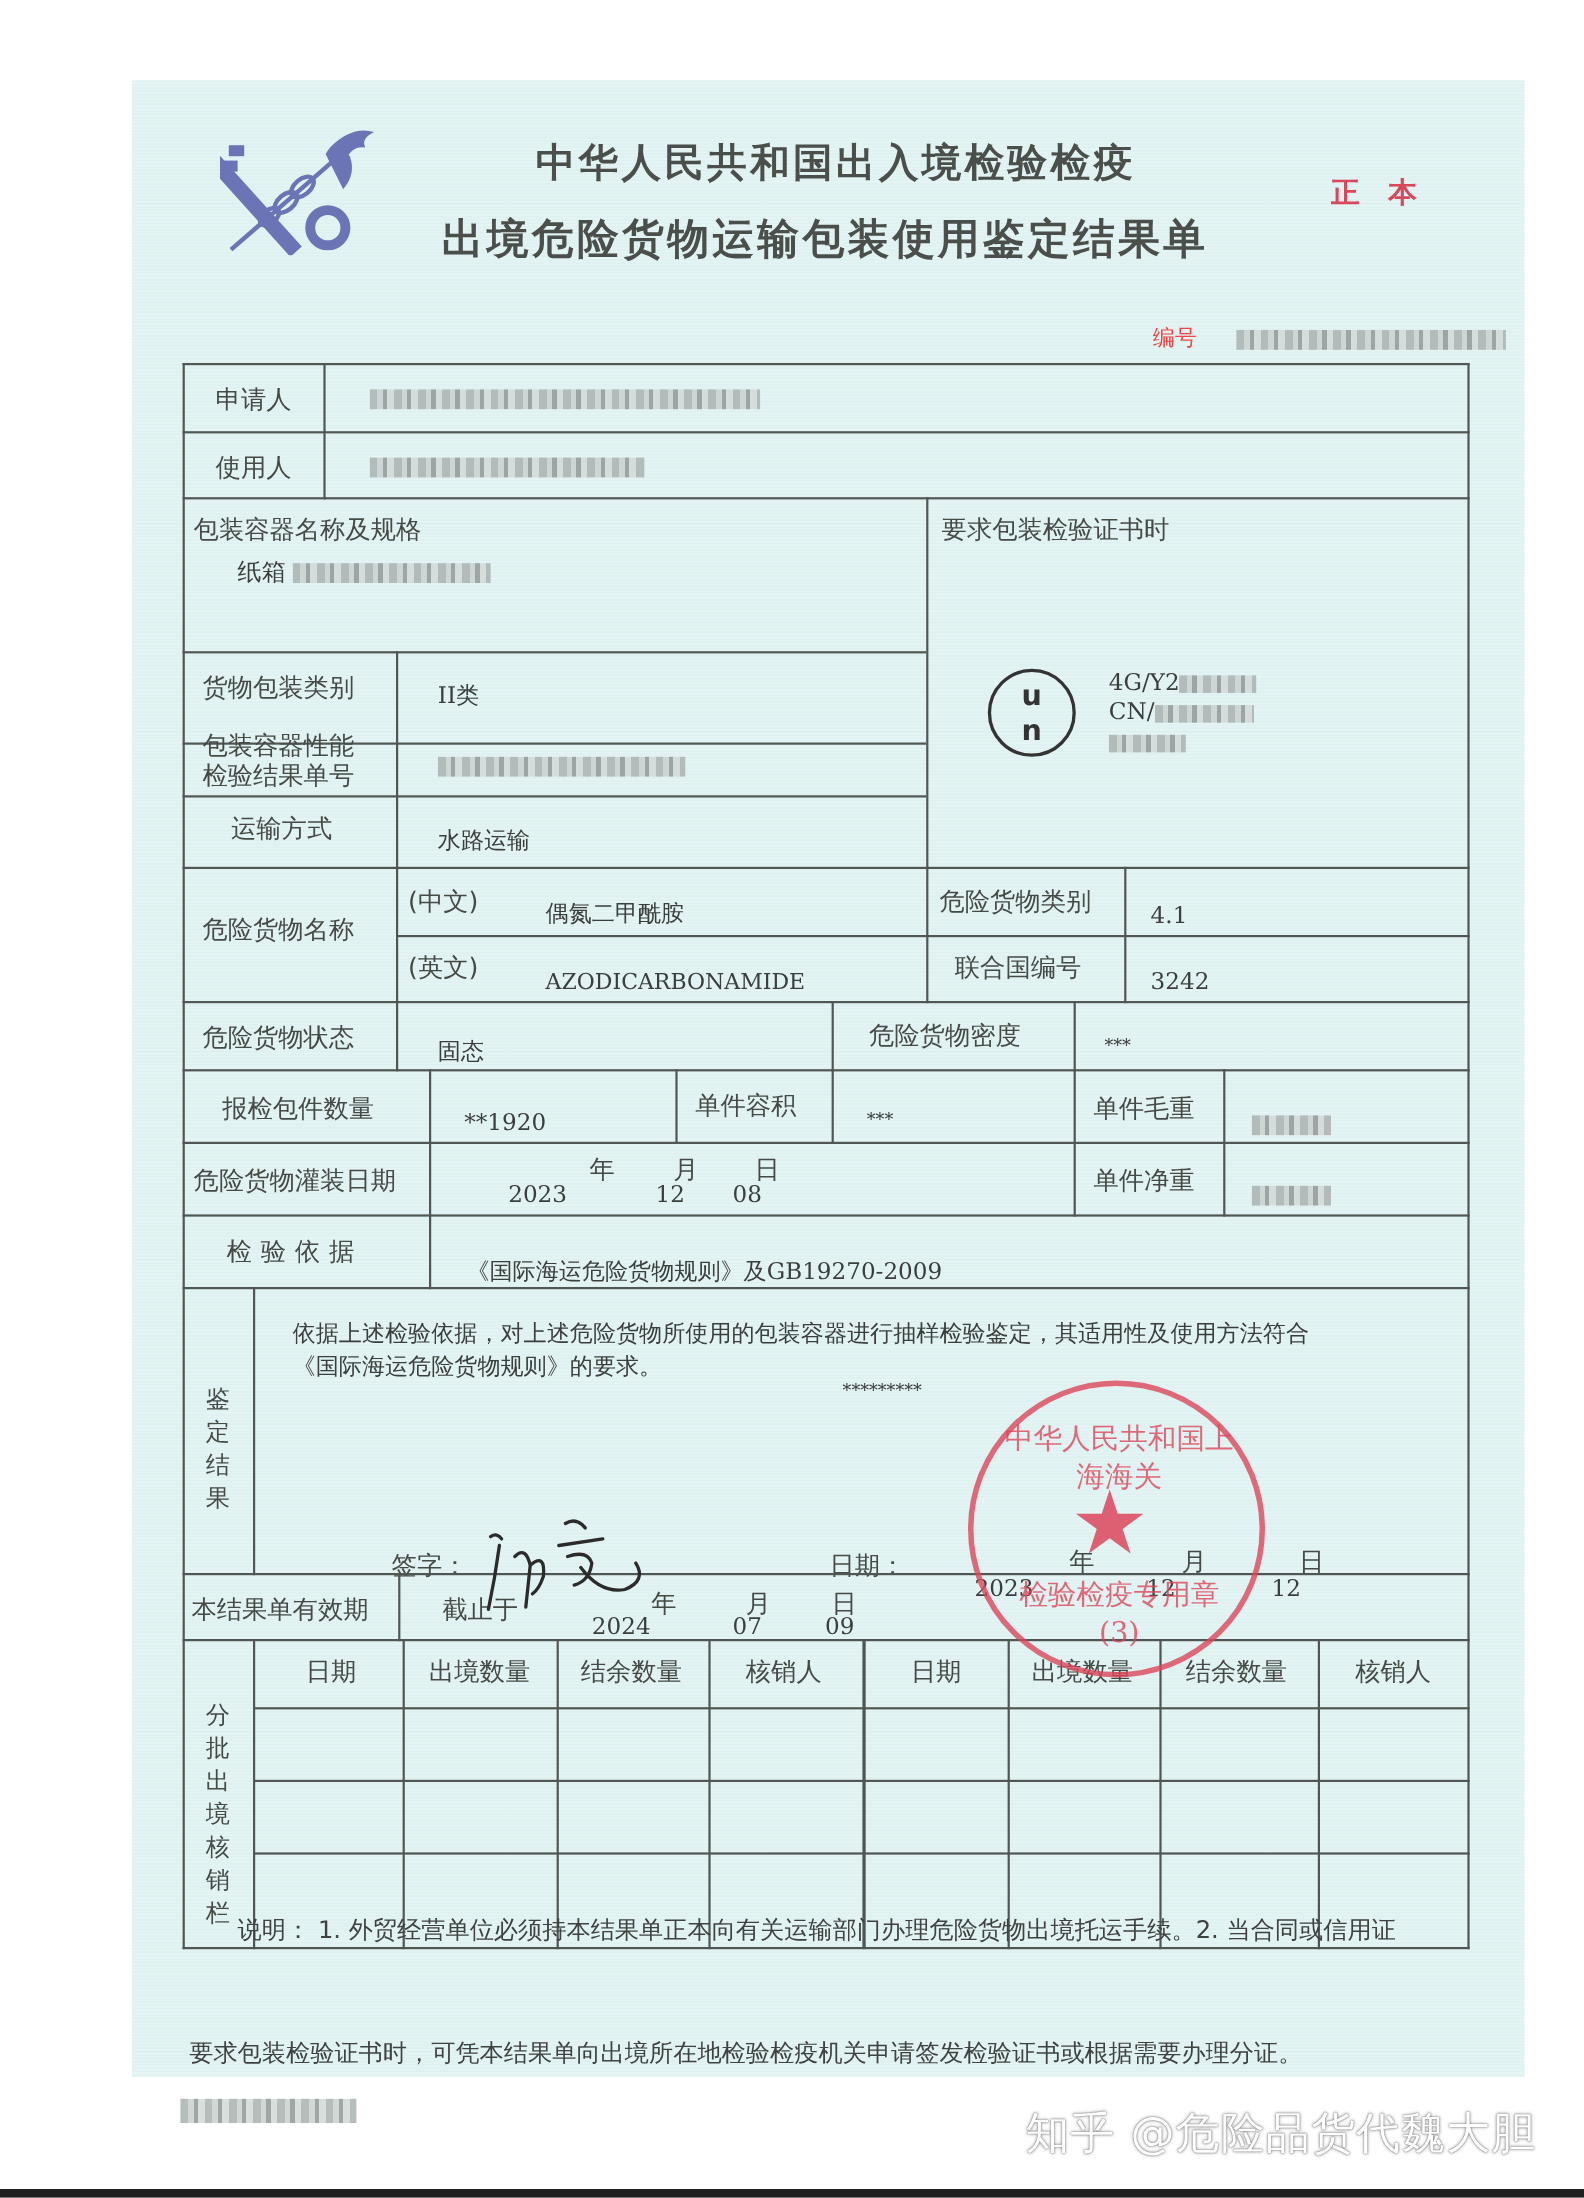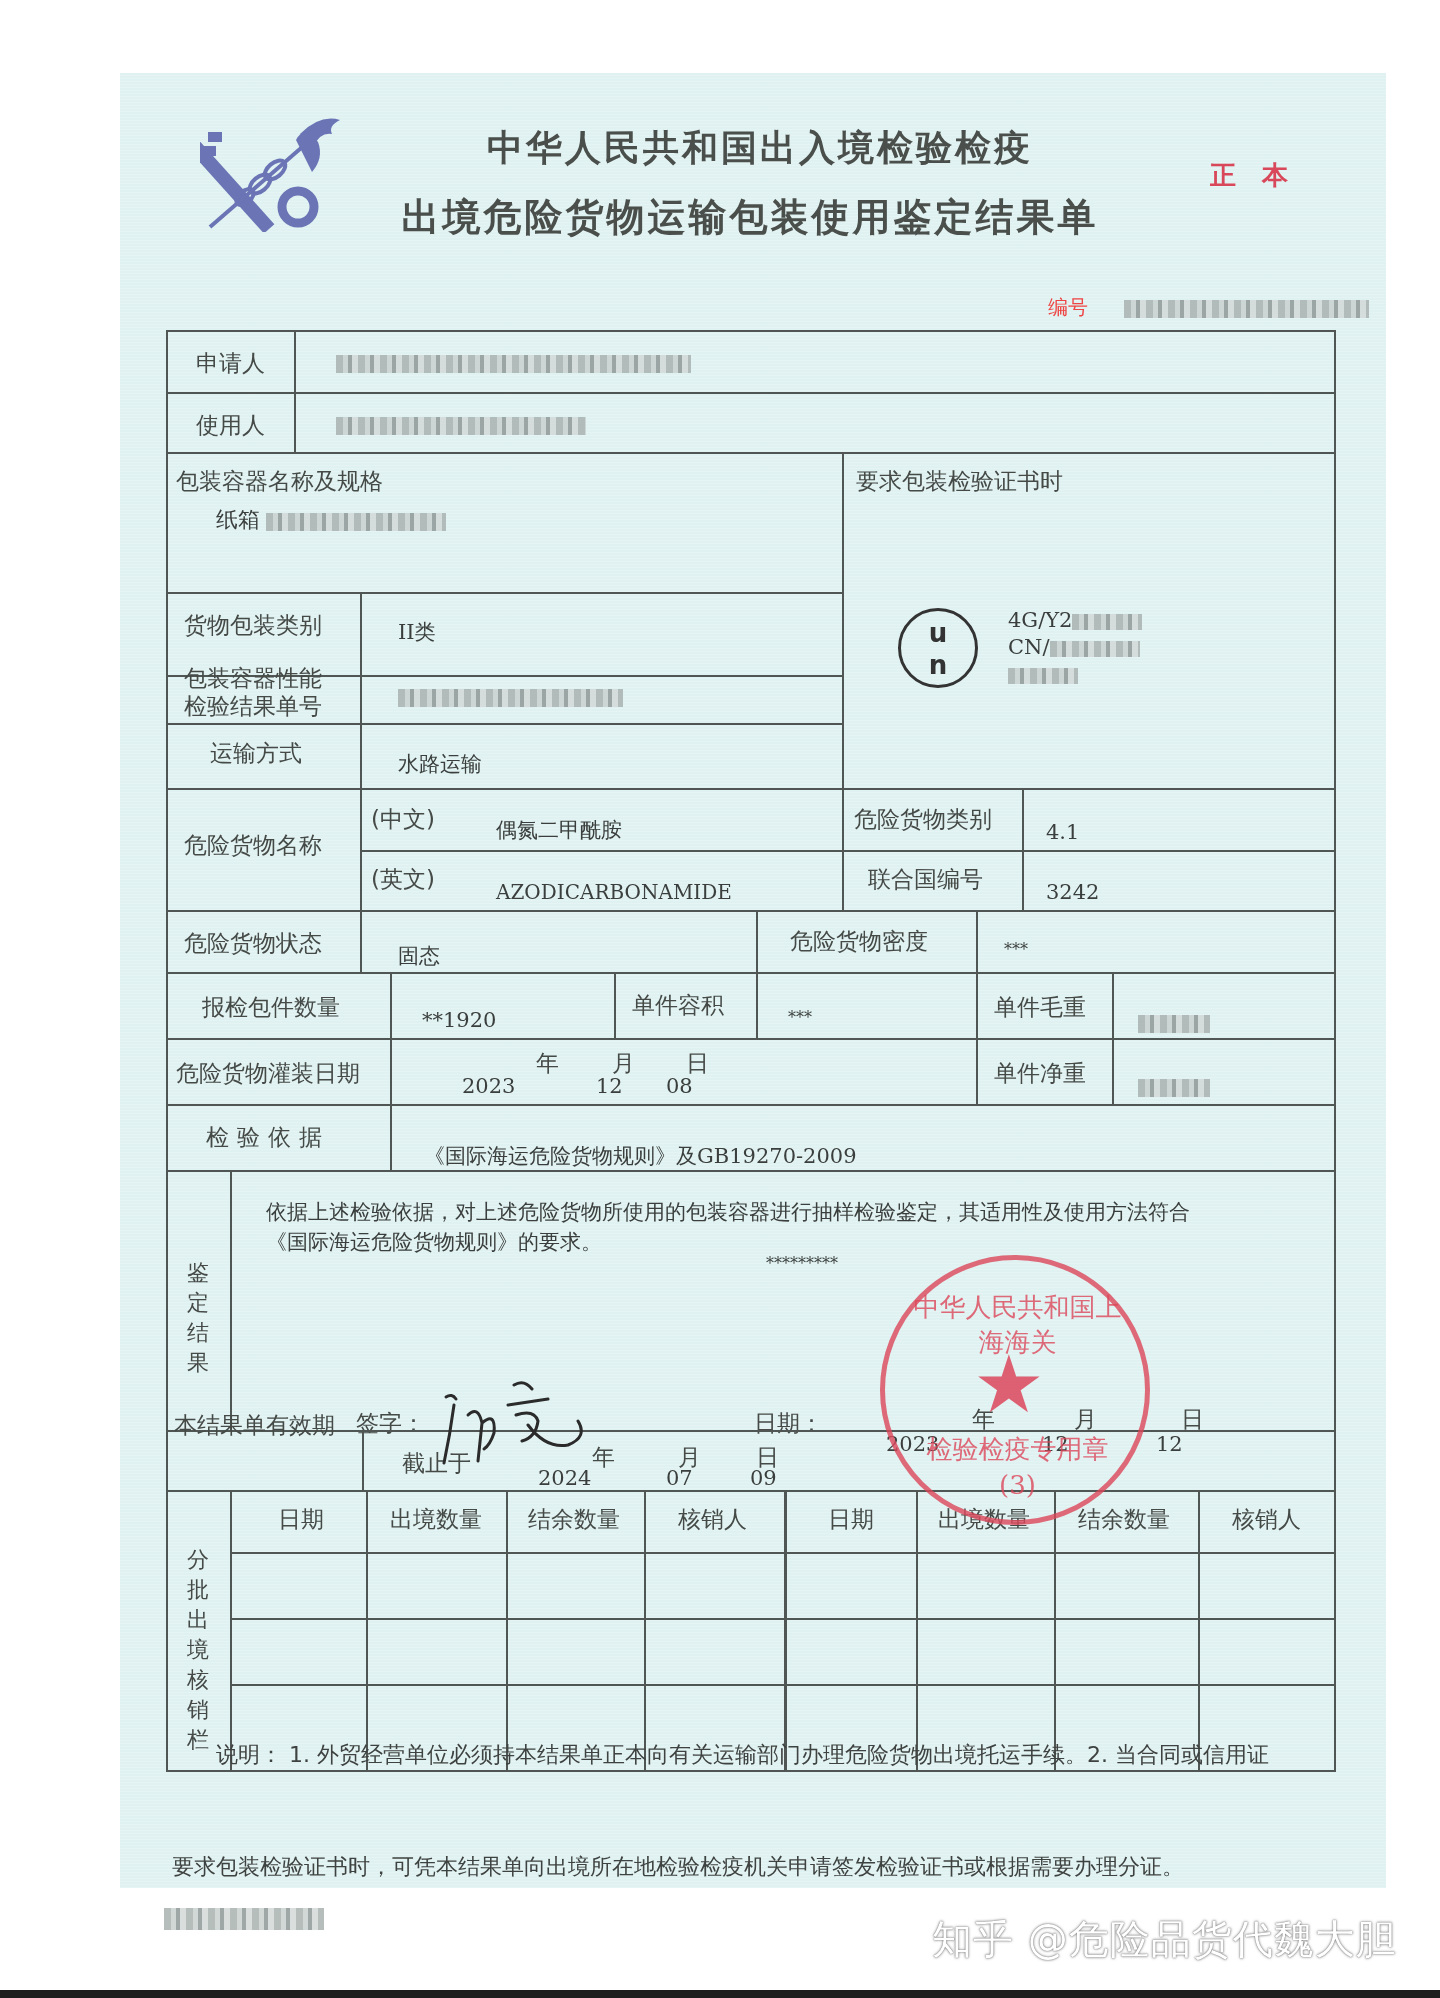--- a/index.html
+++ b/index.html
@@ -178,21 +178,21 @@
   <div class="t lbl" style="left:806px;top:1074px;">年</div>
   <div class="t lbl" style="left:908px;top:1074px;">月</div>
   <div class="t lbl" style="left:1015px;top:1074px;">日</div>
   <div class="t v" style="left:720px;top:1102px;">2023</div>
   <div class="t v" style="left:876px;top:1102px;">12</div>
   <div class="t v" style="left:990px;top:1102px;">12</div>
   <div class="hl" style="left:0;top:1100px;width:1170px;"></div>
 
   <div class="vl" style="left:196px;top:1100px;height:62px;"></div>
   <div class="hl" style="left:0;top:1160px;width:1170px;"></div>
-  <div class="t lbl" style="left:8px;top:1080px;">本结果单有效期</div>
+  <div class="t lbl" style="left:8px;top:1118px;">本结果单有效期</div>
   <div class="t lbl" style="left:236px;top:1118px;">截止于</div>
   <div class="t lbl" style="left:426px;top:1112px;">年</div>
   <div class="t lbl" style="left:512px;top:1112px;">月</div>
   <div class="t lbl" style="left:590px;top:1112px;">日</div>
   <div class="t v" style="left:372px;top:1136px;">2024</div>
   <div class="t v" style="left:500px;top:1136px;">07</div>
   <div class="t v" style="left:584px;top:1136px;">09</div>
 
   <div class="vl" style="left:64px;top:1160px;height:282px;"></div>
   <div class="vert" style="left:18px;top:1215px;">分<br>批<br>出<br>境<br>核<br>销<br>栏</div>

